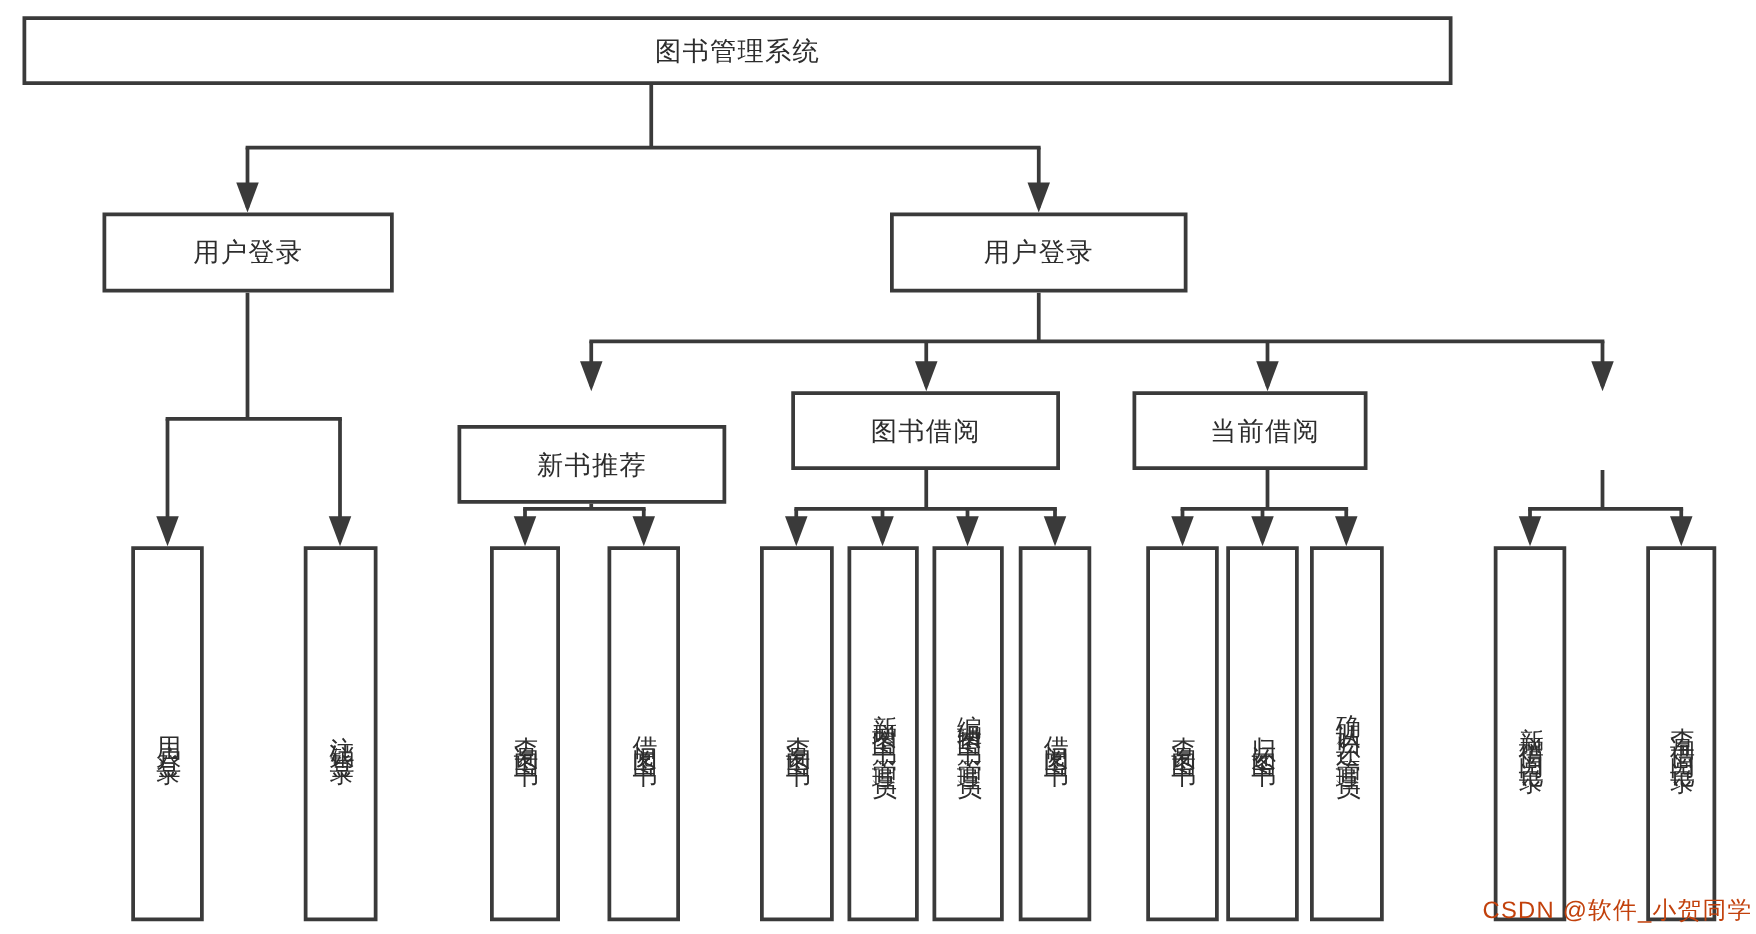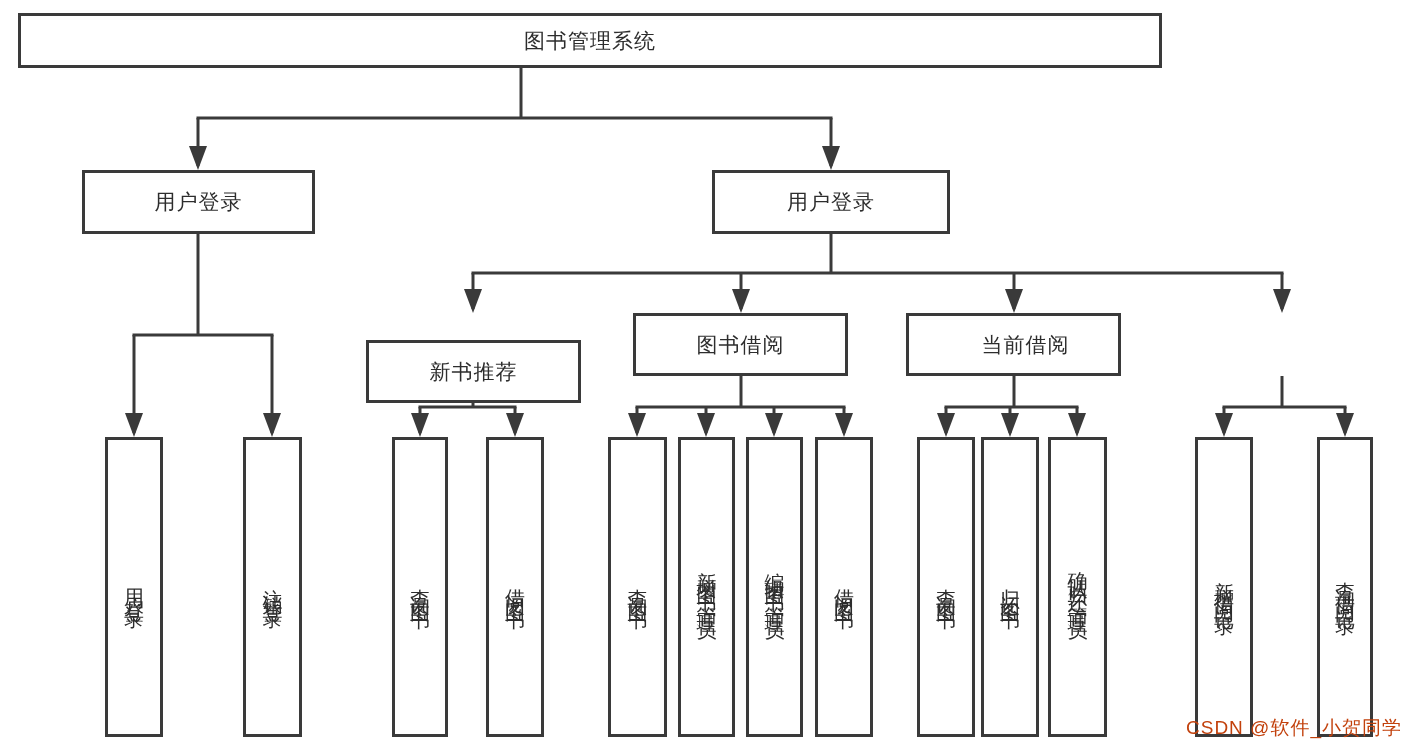--- a/index.html
+++ b/index.html
@@ -121,21 +121,21 @@
   <div class="box hbox" style="left:712px;top:170px;width:238px;height:64px;">
     <span>用户登录</span>
   </div>
 
   <div class="box hbox" style="left:366px;top:313px;width:215px;height:63px;margin-top:27px;">
     <span>新书推荐</span>
   </div>
   <div class="box hbox" style="left:633px;top:313px;width:215px;height:63px;">
     <span>图书借阅</span>
   </div>
-  <div class="box hbox" style="left:906px;top:313px;width:215px;height:63px;padding-left:24px;">
+  <div class="box hbox" style="left:906px;top:313px;width:188px;height:63px;padding-left:24px;">
     <span>当前借阅</span>
   </div>
 
   <div class="box vbox" style="left:105px;top:437px;width:58px;height:300px;">
     <span>用户登录</span>
   </div>
   <div class="box vbox" style="left:243px;top:437px;width:59px;height:300px;">
     <span>注销登录</span>
   </div>
 

